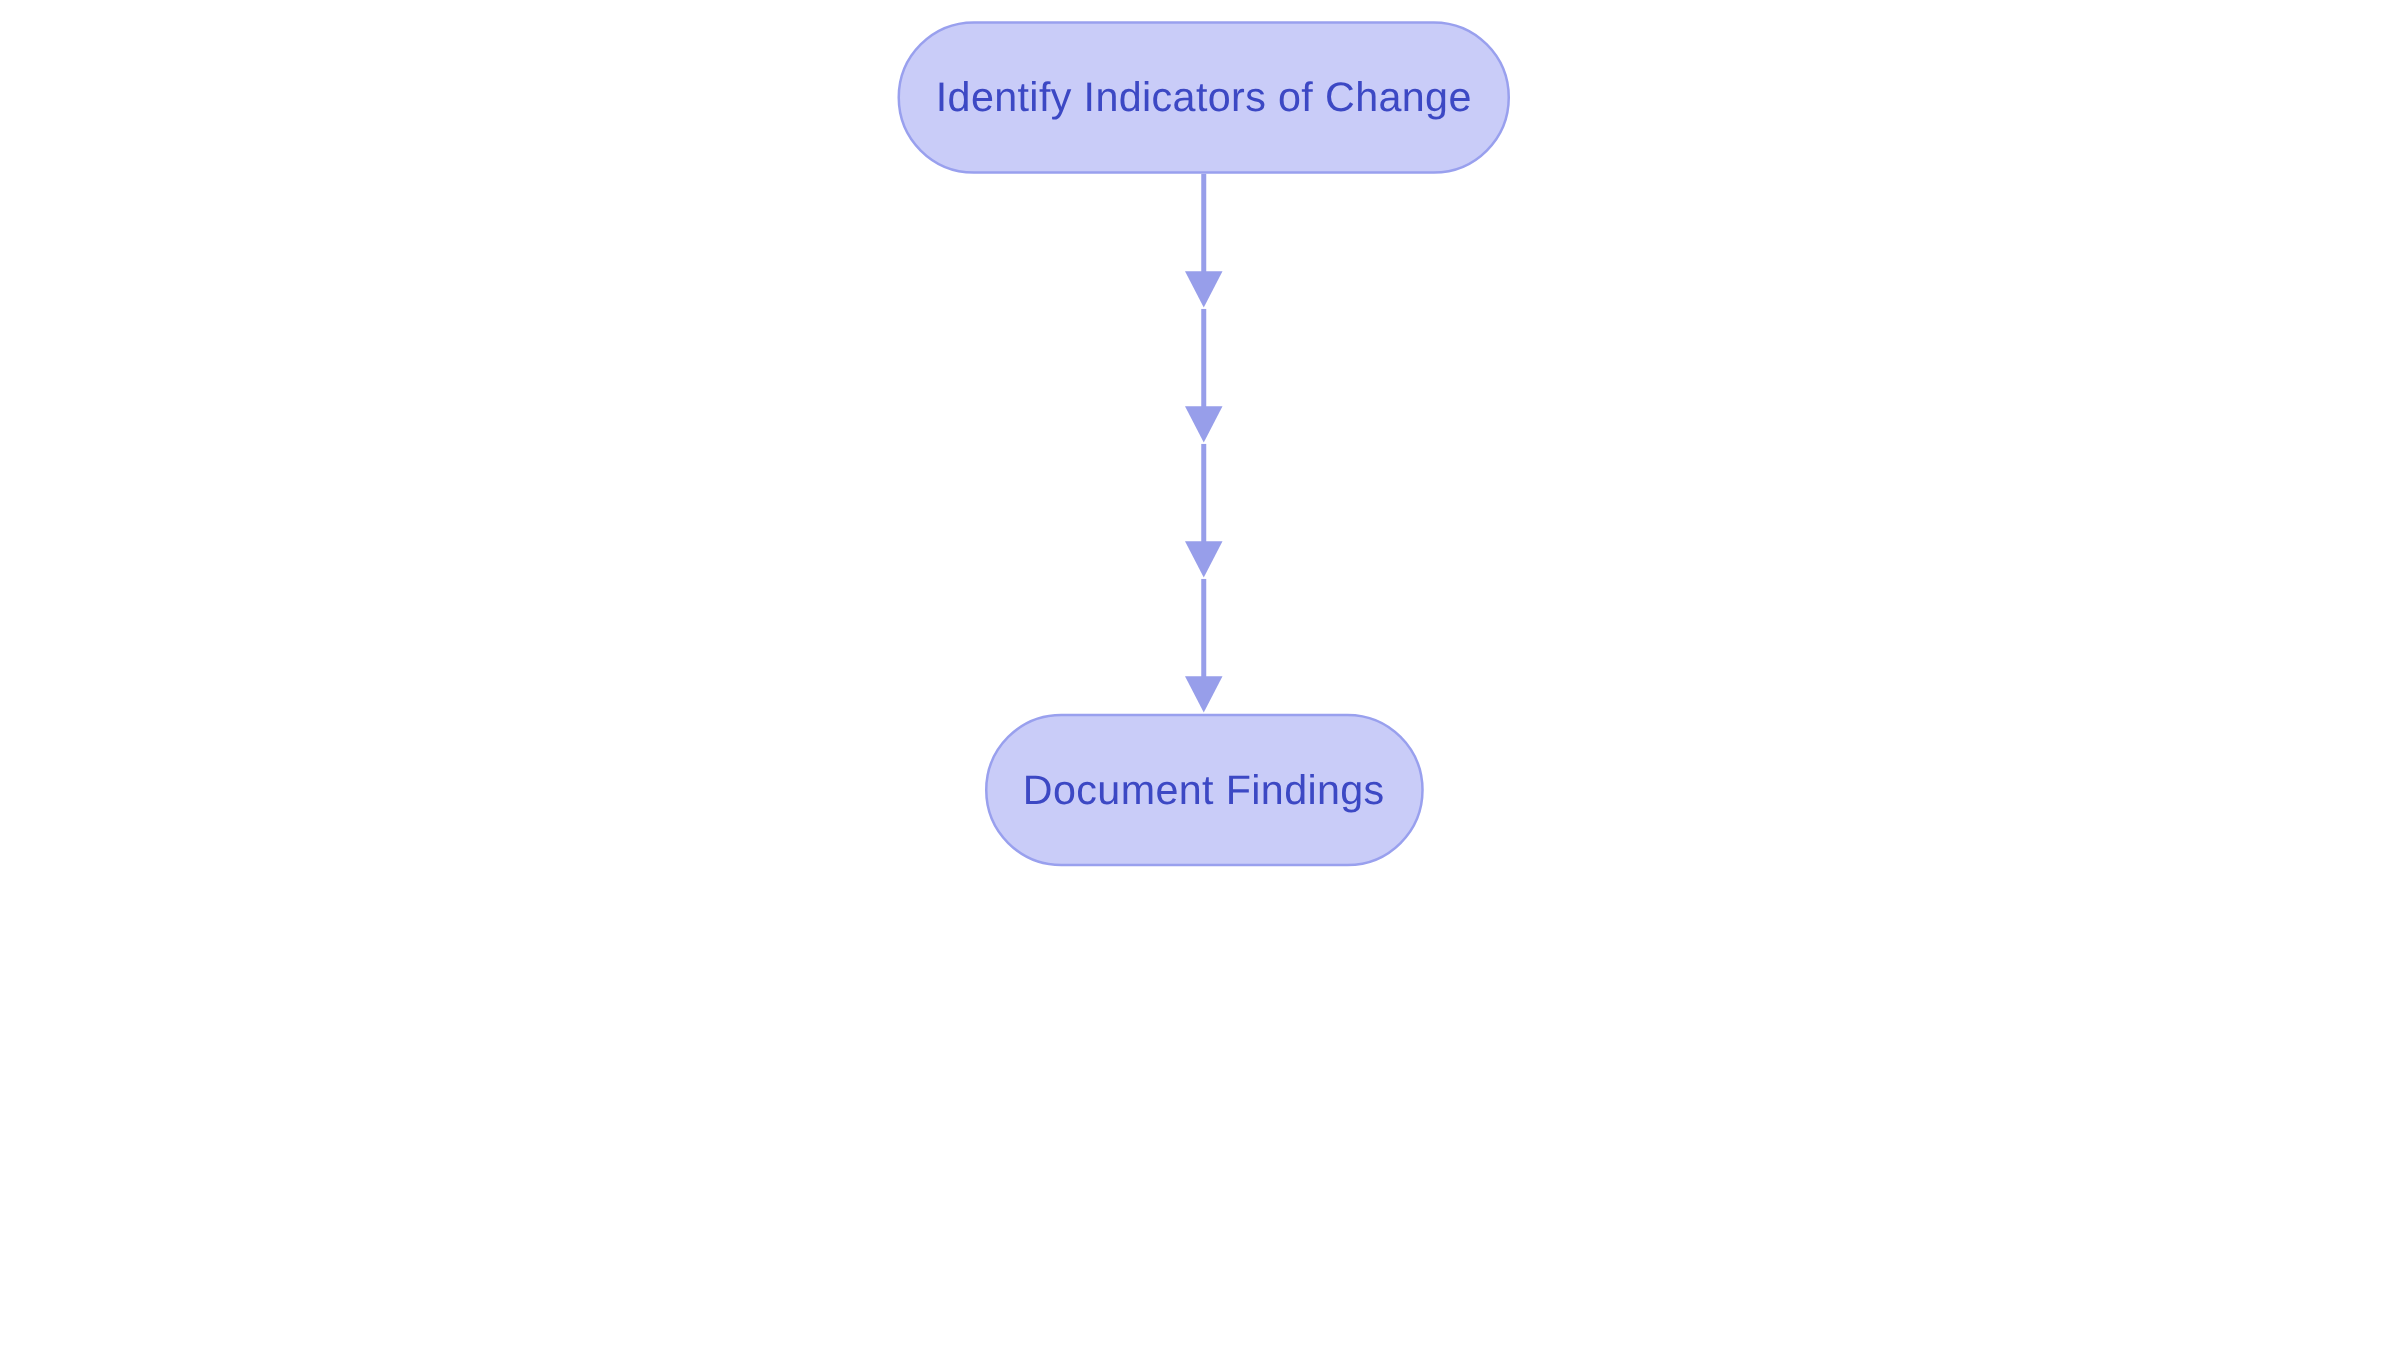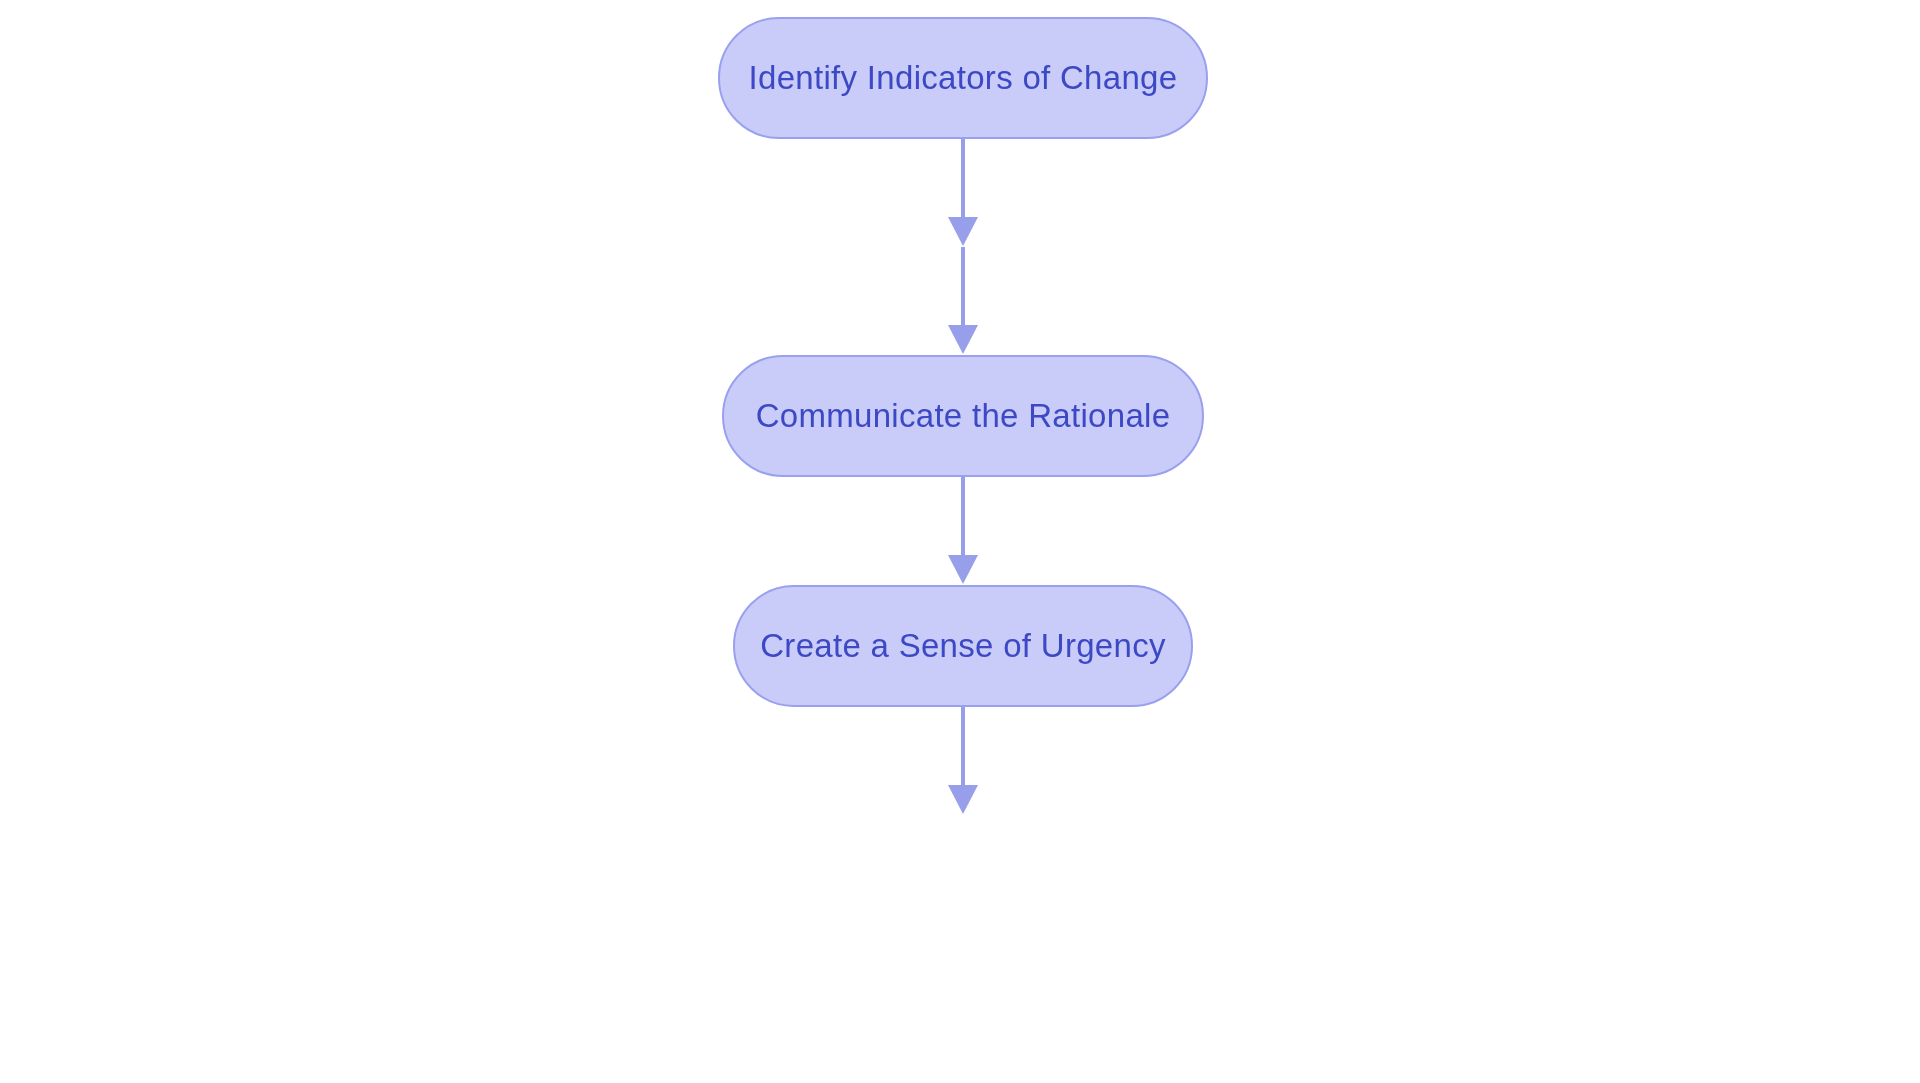--- a/index.html
+++ b/index.html
@@ -72,32 +72,29 @@
     <line x1="16" y1="0" x2="16" y2="82"></line>
     <polygon points="1,78 31,78 16,107"></polygon>
   </svg>
 
 
   <svg class="connector" viewBox="0 0 32 108">
     <line x1="16" y1="0" x2="16" y2="82"></line>
     <polygon points="1,78 31,78 16,107"></polygon>
   </svg>
 
-  <div class="node n3">
-    <span class="label">Communicate the Rationale</span>
-  </div>
-
-  <svg class="connector" viewBox="0 0 32 108">
-    <line x1="16" y1="0" x2="16" y2="82"></line>
-    <polygon points="1,78 31,78 16,107"></polygon>
-  </svg>
-
-  <div class="node n4">
-    <span class="label">Create a Sense of Urgency</span>
-  </div>
 
   <svg class="connector" viewBox="0 0 32 108">
     <line x1="16" y1="0" x2="16" y2="82"></line>
     <polygon points="1,78 31,78 16,107"></polygon>
   </svg>
 
 
+  <svg class="connector" viewBox="0 0 32 108">
+    <line x1="16" y1="0" x2="16" y2="82"></line>
+    <polygon points="1,78 31,78 16,107"></polygon>
+  </svg>
+
+  <div class="node n5">
+    <span class="label">Document Findings</span>
+  </div>
+
 </div>
 
 </body></html>

